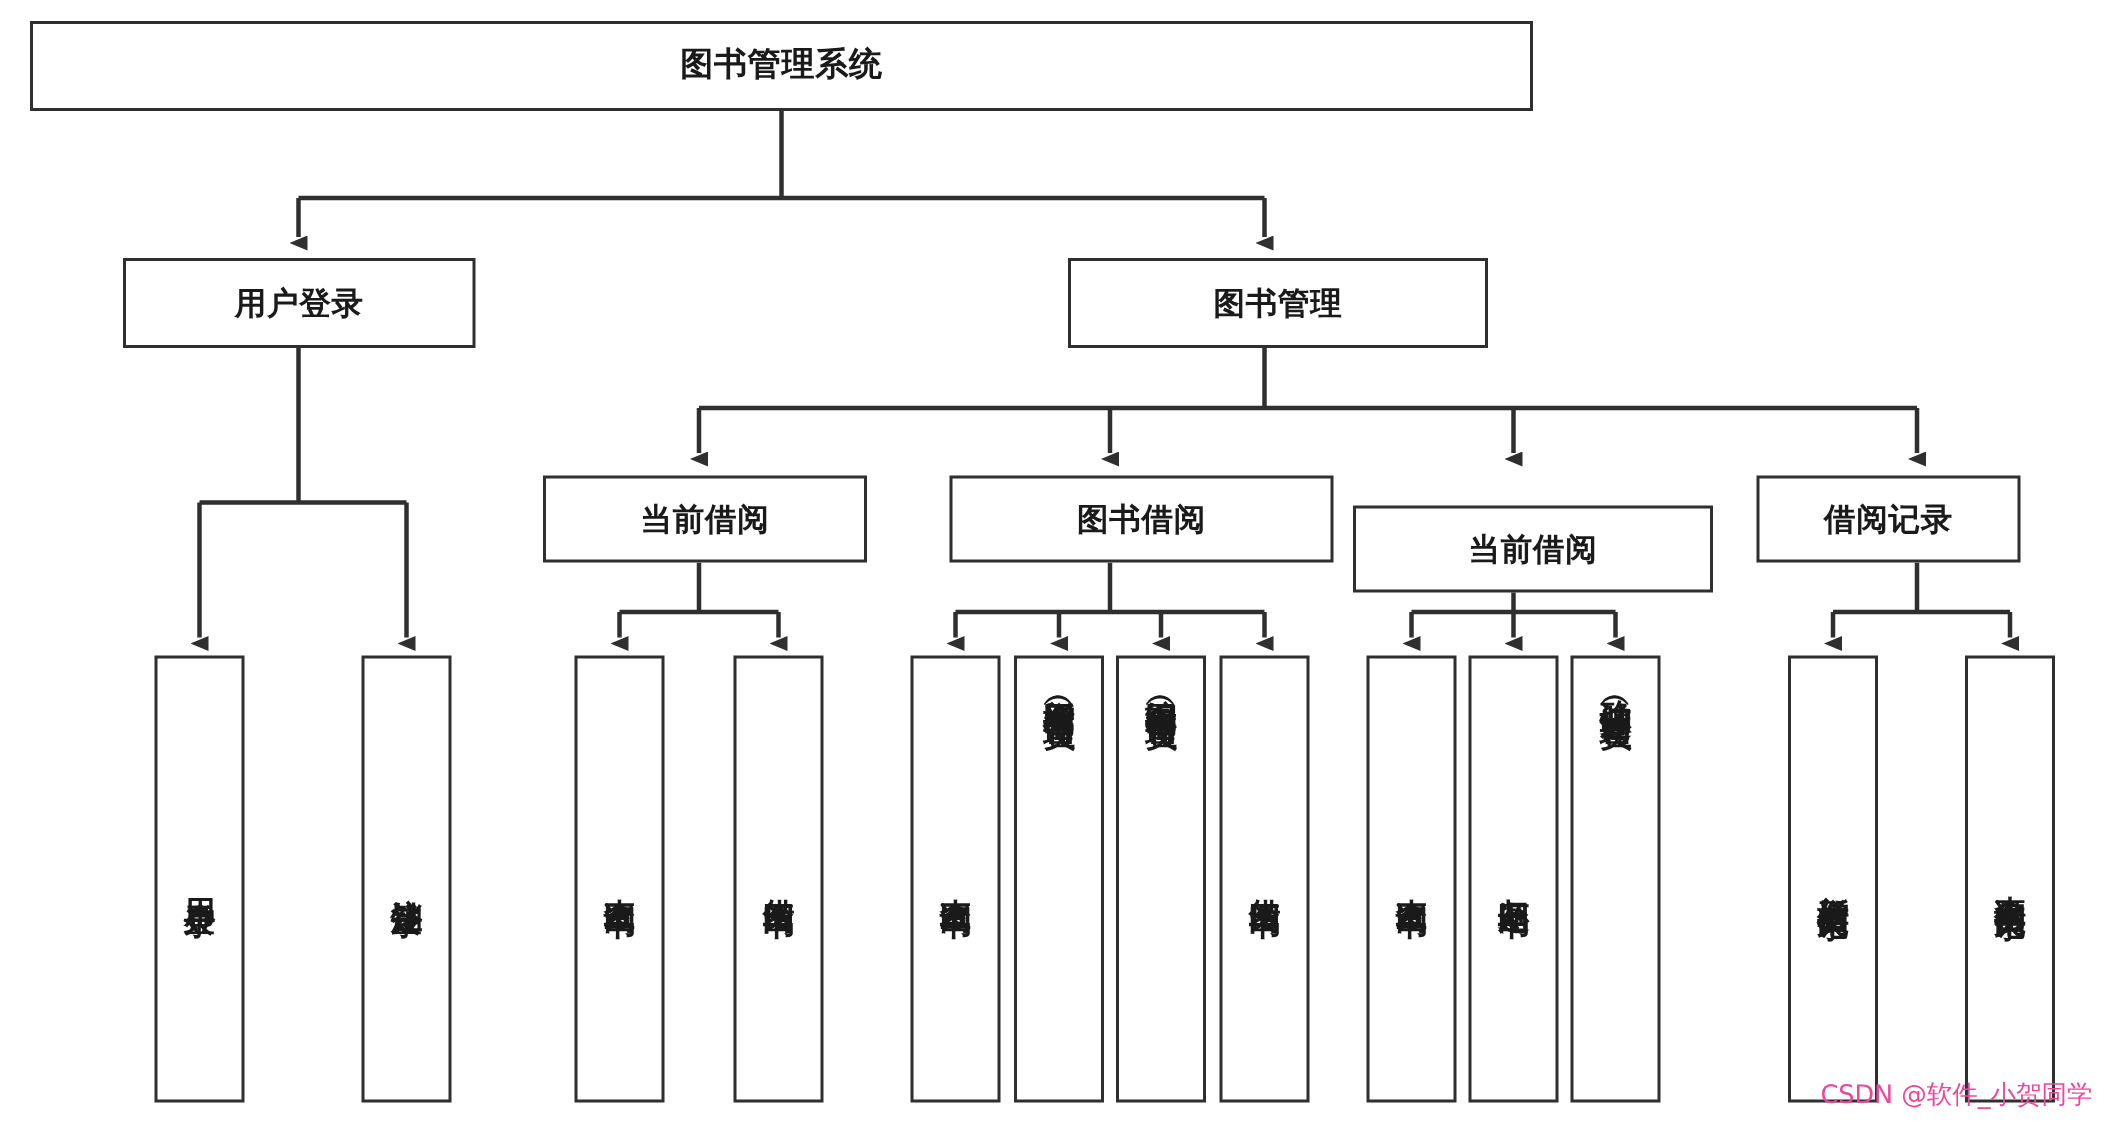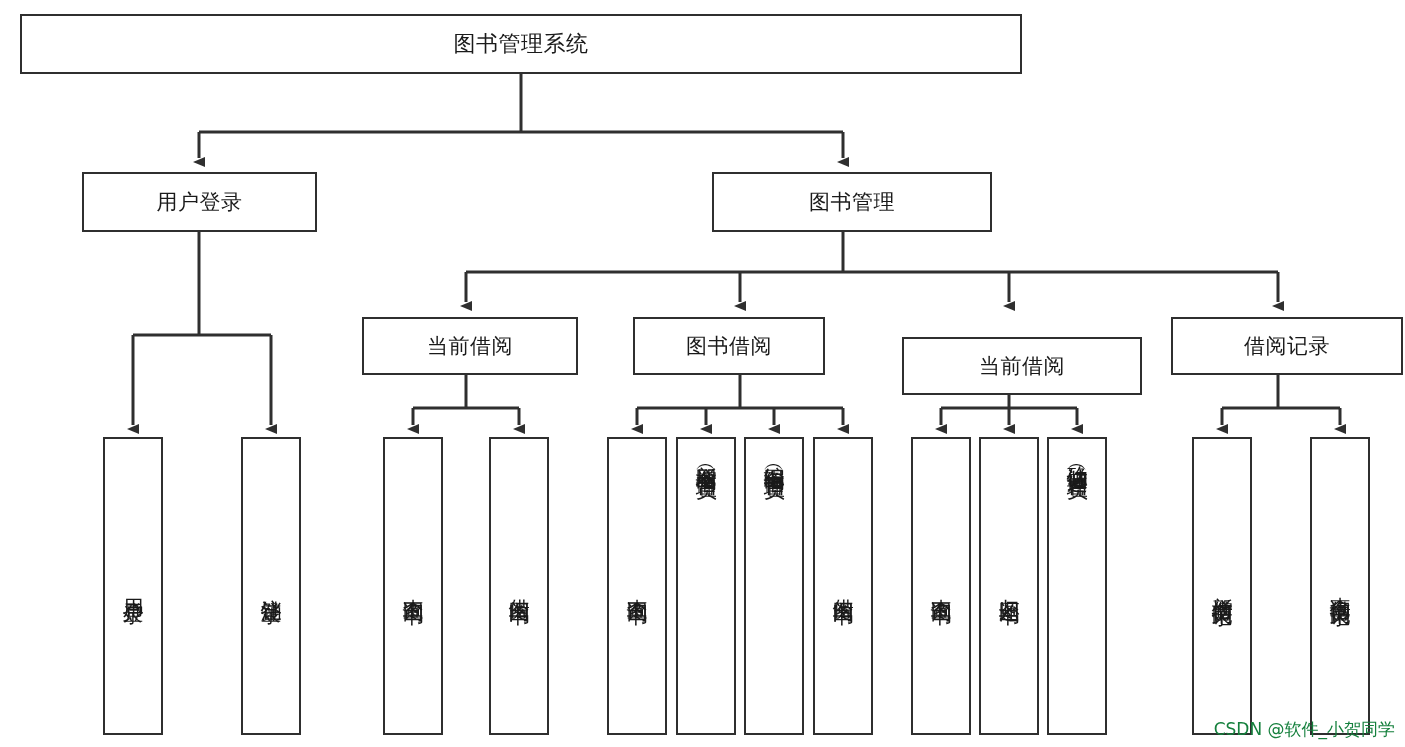--- a/index.html
+++ b/index.html
@@ -33,20 +33,21 @@
     align-items: center;
     justify-content: center;
     overflow: hidden;
   }
   .node-label {
     color: #1a1a1a;
     line-height: 1.16;
     white-space: nowrap;
     text-align: left;
     letter-spacing: 0.5px;
+    font-weight: bold;
   }
   .node-h .node-label {
     font-size: 21px;
   }
   .node-root .node-label {
     font-size: 22px;
   }
   .node-v .node-label {
     writing-mode: vertical-rl;
     text-orientation: upright;
@@ -61,21 +62,21 @@
   }
   .node-v.center-v {
     align-items: center;
     padding-top: 0;
   }
   #watermark {
     position: absolute;
     right: 10px;
     bottom: 6px;
     font-size: 17px;
-    color: #15803d;
+    color: #ec4899;
     white-space: nowrap;
     font-family: "DejaVu Sans", "Liberation Sans", sans-serif;
   }
 </style>
 </head>
 <body>
 
 <div id="diagram-root">
 
   <svg id="edges-layer" viewBox="0 0 1405 747">
@@ -137,29 +138,29 @@
   </div>
 
   <div class="node-box node-h" style="left:712px; top:172px; width:280px; height:60px;">
     <span class="node-label">图书管理</span>
   </div>
 
   <div class="node-box node-h" style="left:362px; top:317px; width:216px; height:58px;">
     <span class="node-label">当前借阅</span>
   </div>
 
-  <div class="node-box node-h" style="left:633px; top:317px; width:192px; height:58px;">
+  <div class="node-box node-h" style="left:633px; top:317px; width:256px; height:58px;">
     <span class="node-label">图书借阅</span>
   </div>
 
   <div class="node-box node-h" style="left:902px; top:317px; width:240px; height:58px;margin-top:20px;">
     <span class="node-label">当前借阅</span>
   </div>
 
-  <div class="node-box node-h" style="left:1171px; top:317px; width:232px; height:58px;">
+  <div class="node-box node-h" style="left:1171px; top:317px; width:176px; height:58px;">
     <span class="node-label">借阅记录</span>
   </div>
 
   <div class="node-box node-v center-v" style="left:103px; top:437px; width:60px; height:298px;">
     <span class="node-label">用户登录</span>
   </div>
 
   <div class="node-box node-v center-v" style="left:241px; top:437px; width:60px; height:298px;">
     <span class="node-label">注销登录</span>
   </div>

